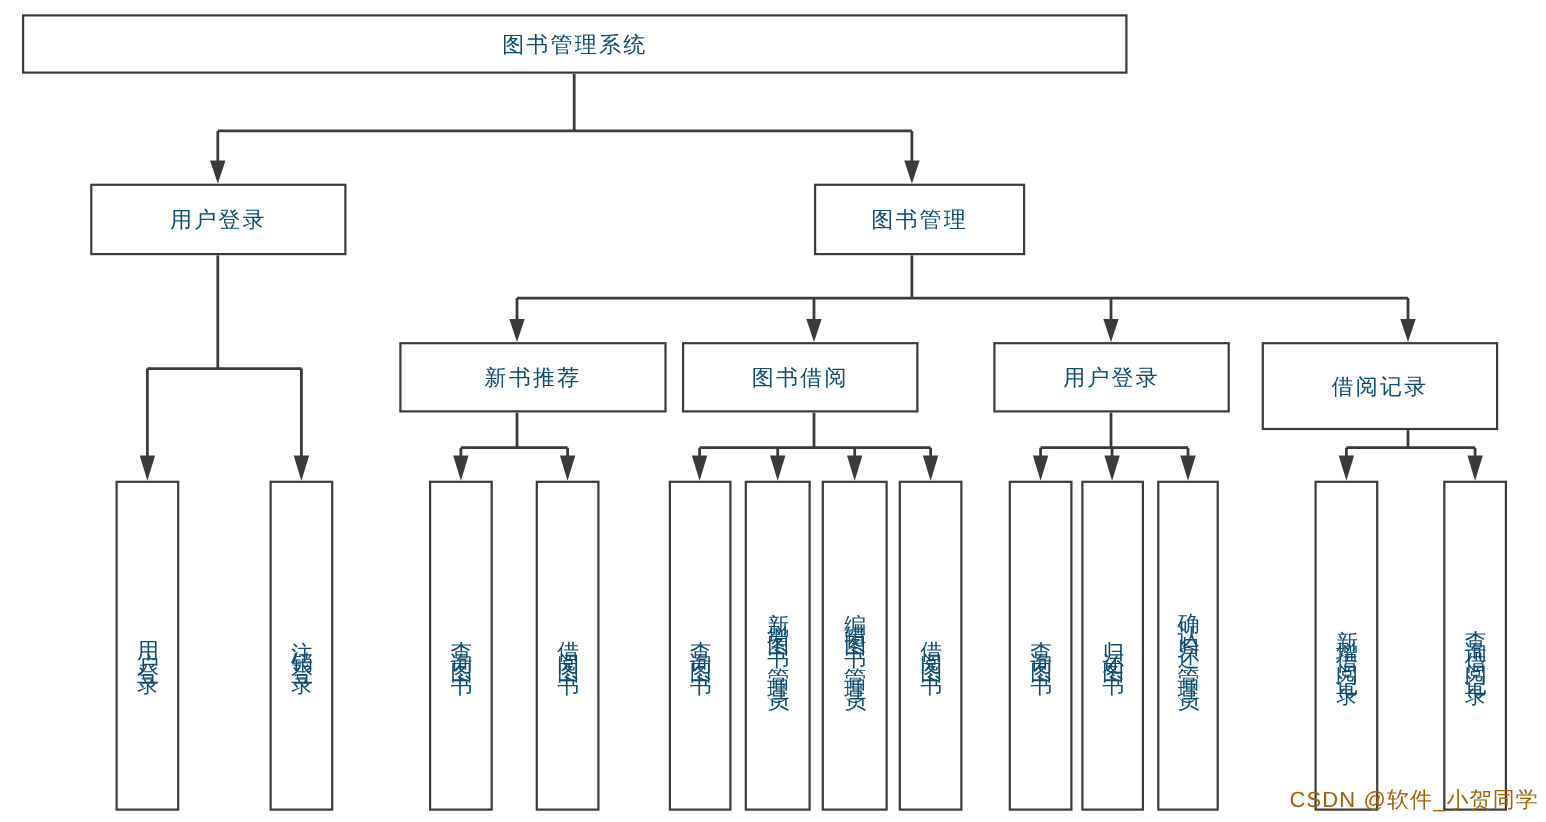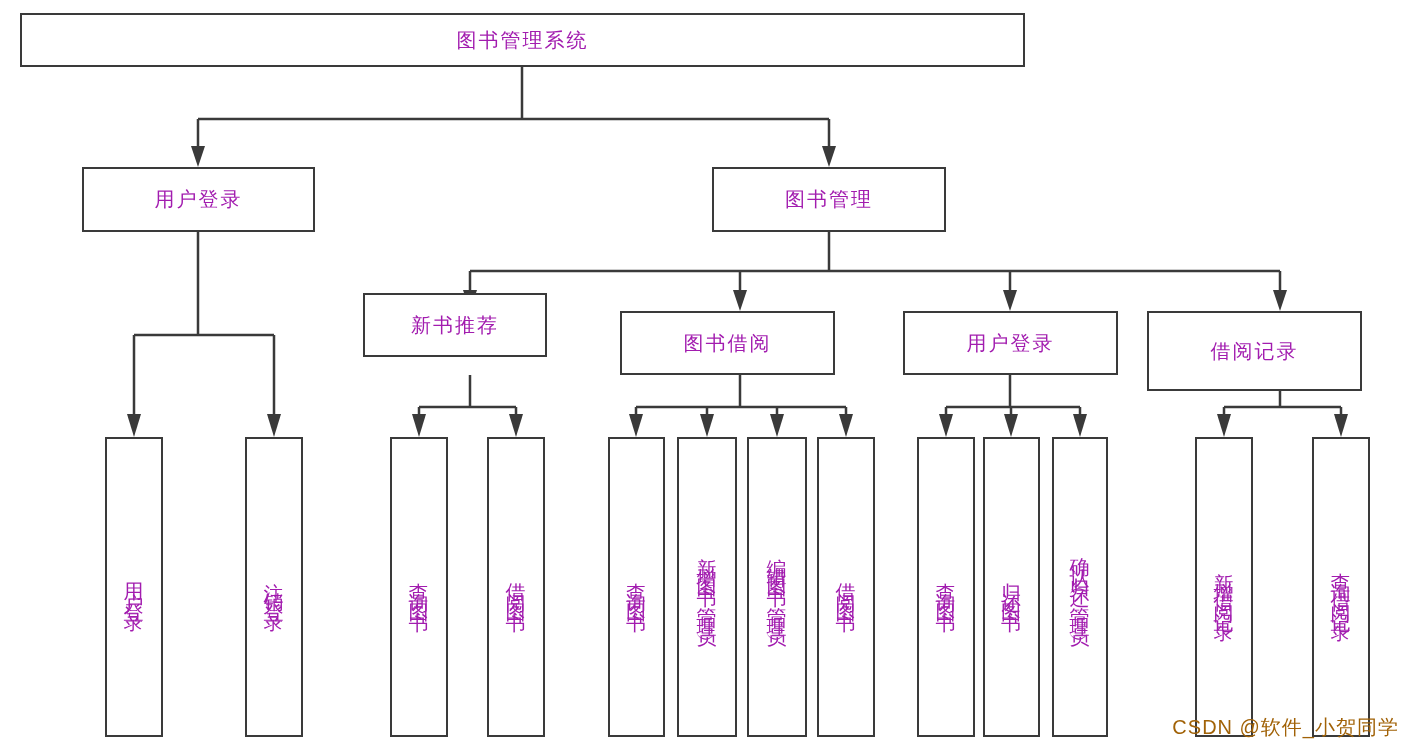--- a/index.html
+++ b/index.html
@@ -12,21 +12,21 @@
   }
   svg.connectors{position:absolute;left:0;top:0;}
   .node{
     position:absolute;
     box-sizing:border-box;
     background:#ffffff;
     border:2.5px solid #3a3a3a;
     display:flex;
     align-items:center;
     justify-content:center;
-    color:#a21caf;
+    color:#0c4a6e;
   }
   .node .lbl{
     font-size:20px;
     letter-spacing:2px;
     white-space:nowrap;
   }
   .node.v .lbl{
     writing-mode:vertical-rl;
     text-orientation:mixed;
     letter-spacing:10px;
@@ -80,25 +80,25 @@
     </g>
   </svg>
 
   <div class="node" style="left:20px;top:13px;width:1005px;height:54px">
     <span class="lbl">图书管理系统</span>
   </div>
 
   <div class="node" style="left:82px;top:167px;width:233px;height:65px">
     <span class="lbl">用户登录</span>
   </div>
-  <div class="node" style="left:712px;top:167px;width:234px;height:65px">
+  <div class="node" style="left:740px;top:167px;width:192px;height:65px">
     <span class="lbl">图书管理</span>
   </div>
 
-  <div class="node" style="left:363px;top:293px;width:184px;height:64px">
+  <div class="node" style="left:363px;top:311px;width:243px;height:64px">
     <span class="lbl">新书推荐</span>
   </div>
   <div class="node" style="left:620px;top:311px;width:215px;height:64px">
     <span class="lbl">图书借阅</span>
   </div>
   <div class="node" style="left:903px;top:311px;width:215px;height:64px">
     <span class="lbl">用户登录</span>
   </div>
   <div class="node" style="left:1147px;top:311px;width:215px;height:80px">
     <span class="lbl">借阅记录</span>

